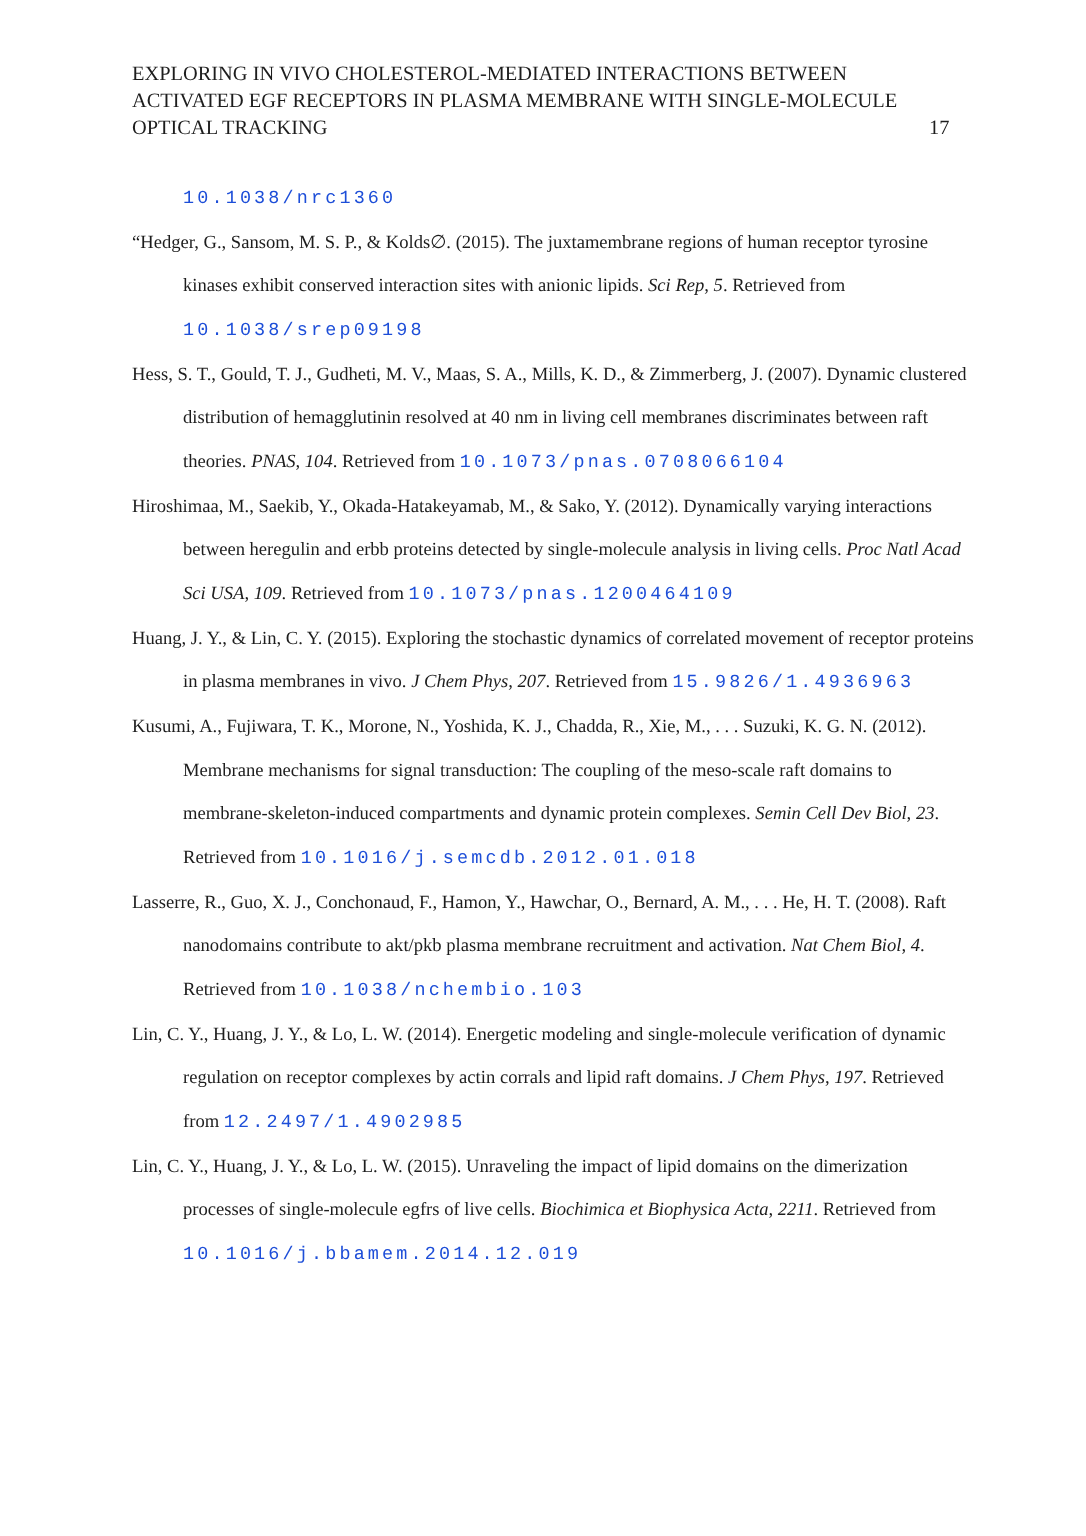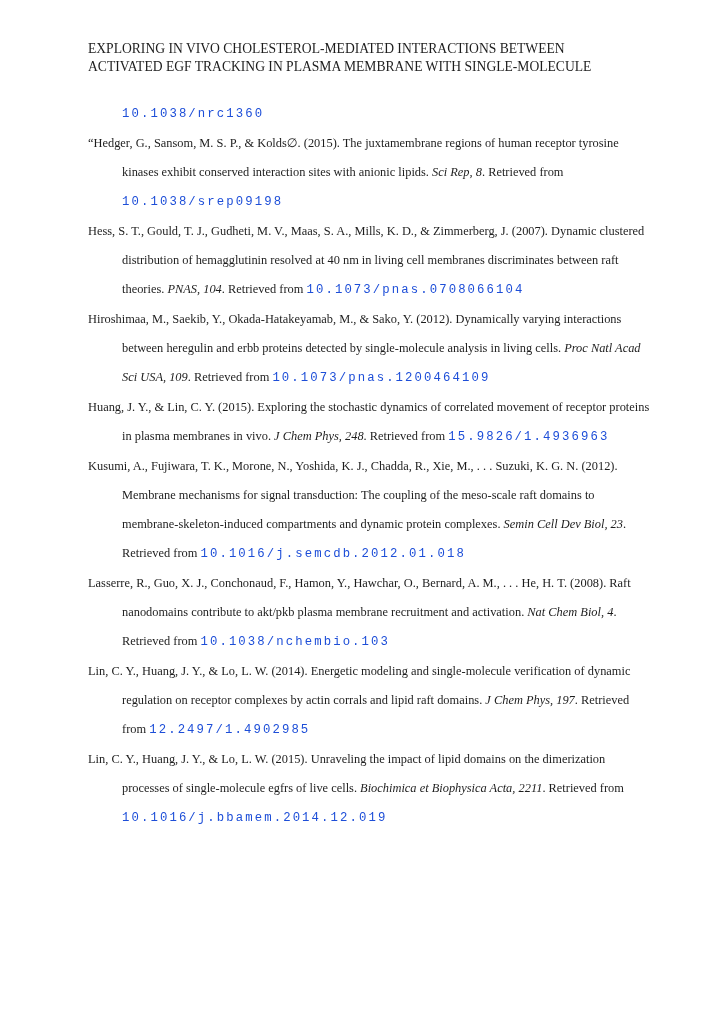--- a/index.html
+++ b/index.html
@@ -49,27 +49,31 @@
     color: #1d4ed8;
     white-space: nowrap;
   }
 </style>
 </head>
 <body>
 
 <div class="page">
   <div class="running-head">
     <span class="head-line">EXPLORING IN VIVO CHOLESTEROL-MEDIATED INTERACTIONS BETWEEN</span>
-    <span class="head-line">ACTIVATED EGF TRACKING IN PLASMA MEMBRANE WITH SINGLE-MOLECULE</span>
+    <span class="head-line">ACTIVATED EGF RECEPTORS IN PLASMA MEMBRANE WITH SINGLE-MOLECULE</span>
+    <span class="head-line head-line-last">
+      <span>OPTICAL TRACKING</span>
+      <span>17</span>
+    </span>
   </div>
 
   <div class="refs">
       <p class="ref cont"><span class="seg-mono">10.1038/nrc1360</span></p>
-      <p class="ref"><span class="seg-plain">“Hedger, G., Sansom, M. S. P., &amp; Kolds∅. (2015). The juxtamembrane regions of human receptor tyrosine kinases exhibit conserved interaction sites with anionic lipids. </span><span class="seg-italic">Sci Rep, 8</span><span class="seg-plain">. Retrieved from </span><span class="seg-mono">10.1038/srep09198</span></p>
+      <p class="ref"><span class="seg-plain">“Hedger, G., Sansom, M. S. P., &amp; Kolds∅. (2015). The juxtamembrane regions of human receptor tyrosine kinases exhibit conserved interaction sites with anionic lipids. </span><span class="seg-italic">Sci Rep, 5</span><span class="seg-plain">. Retrieved from </span><span class="seg-mono">10.1038/srep09198</span></p>
       <p class="ref"><span class="seg-plain">Hess, S. T., Gould, T. J., Gudheti, M. V., Maas, S. A., Mills, K. D., &amp; Zimmerberg, J. (2007). Dynamic clustered distribution of hemagglutinin resolved at 40 nm in living cell membranes discriminates between raft theories. </span><span class="seg-italic">PNAS, 104</span><span class="seg-plain">. Retrieved from </span><span class="seg-mono">10.1073/pnas.0708066104</span></p>
       <p class="ref"><span class="seg-plain">Hiroshimaa, M., Saekib, Y., Okada-Hatakeyamab, M., &amp; Sako, Y. (2012). Dynamically varying interactions between heregulin and erbb proteins detected by single-molecule analysis in living cells. </span><span class="seg-italic">Proc Natl Acad Sci USA, 109</span><span class="seg-plain">. Retrieved from </span><span class="seg-mono">10.1073/pnas.1200464109</span></p>
-      <p class="ref"><span class="seg-plain">Huang, J. Y., &amp; Lin, C. Y. (2015). Exploring the stochastic dynamics of correlated movement of receptor proteins in plasma membranes in vivo. </span><span class="seg-italic">J Chem Phys, 248</span><span class="seg-plain">. Retrieved from </span><span class="seg-mono">15.9826/1.4936963</span></p>
+      <p class="ref"><span class="seg-plain">Huang, J. Y., &amp; Lin, C. Y. (2015). Exploring the stochastic dynamics of correlated movement of receptor proteins in plasma membranes in vivo. </span><span class="seg-italic">J Chem Phys, 207</span><span class="seg-plain">. Retrieved from </span><span class="seg-mono">15.9826/1.4936963</span></p>
       <p class="ref"><span class="seg-plain">Kusumi, A., Fujiwara, T. K., Morone, N., Yoshida, K. J., Chadda, R., Xie, M., . . . Suzuki, K.&nbsp;G.&nbsp;N.&nbsp;(2012). Membrane mechanisms for signal transduction: The coupling of the meso-scale raft domains to membrane-skeleton-induced compartments and dynamic protein complexes. </span><span class="seg-italic">Semin Cell Dev Biol, 23</span><span class="seg-plain">. Retrieved from </span><span class="seg-mono">10.1016/j.semcdb.2012.01.018</span></p>
       <p class="ref"><span class="seg-plain">Lasserre, R., Guo, X. J., Conchonaud, F., Hamon, Y., Hawchar, O., Bernard, A. M., . . . He, H.&nbsp;T.&nbsp;(2008). Raft nanodomains contribute to akt/pkb plasma membrane recruitment and activation. </span><span class="seg-italic">Nat Chem Biol, 4</span><span class="seg-plain">. Retrieved from </span><span class="seg-mono">10.1038/nchembio.103</span></p>
       <p class="ref"><span class="seg-plain">Lin, C. Y., Huang, J. Y., &amp; Lo, L. W. (2014). Energetic modeling and single-molecule verification of dynamic regulation on receptor complexes by actin corrals and lipid raft domains. </span><span class="seg-italic">J Chem Phys, 197</span><span class="seg-plain">. Retrieved from </span><span class="seg-mono">12.2497/1.4902985</span></p>
       <p class="ref"><span class="seg-plain">Lin, C. Y., Huang, J. Y., &amp; Lo, L. W. (2015). Unraveling the impact of lipid domains on the dimerization processes of single-molecule egfrs of live cells. </span><span class="seg-italic">Biochimica et Biophysica Acta, 2211</span><span class="seg-plain">. Retrieved from </span><span class="seg-mono">10.1016/j.bbamem.2014.12.019</span></p>
     </div>
 </div>
 
 </body></html>

